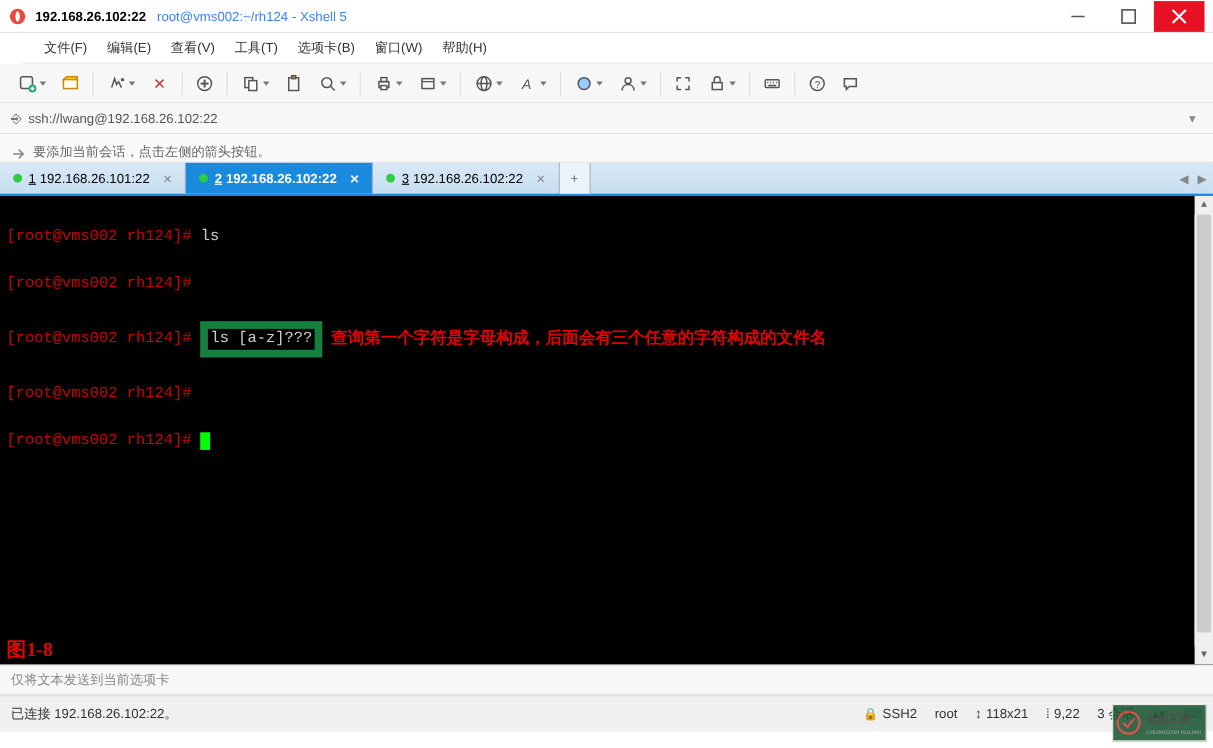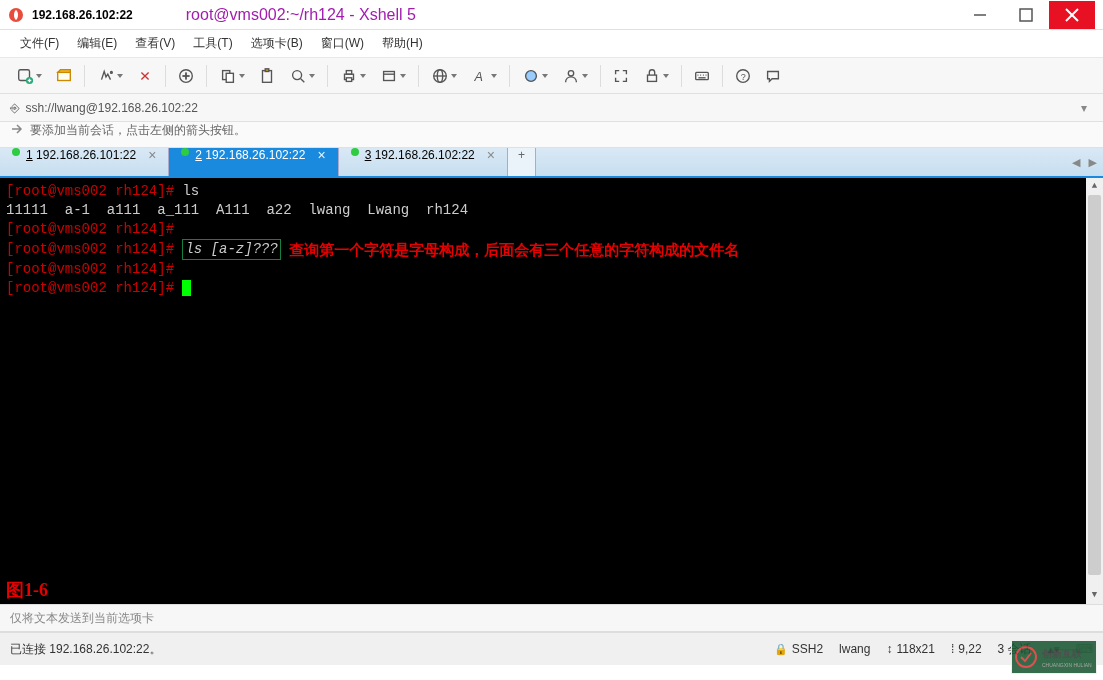--- a/index.html
+++ b/index.html
@@ -2,68 +2,68 @@
 <html><head>
 <meta charset="utf-8">
 <style>
 * { margin: 0; padding: 0; box-sizing: border-box; }
 body { width: 1103px; height: 680px; font-family: "Microsoft YaHei", Arial, sans-serif; background: #fff; position: relative; overflow: hidden; }
 
 
 .titlebar { height: 30px; background: #fff; display: flex; align-items: center; padding: 0 8px; border-bottom: 1px solid #e0e0e0; }
 .titlebar .app-icon { width: 16px; height: 16px; margin-right: 8px; }
 .titlebar .title-text { font-size: 12px; font-weight: bold; flex: 0 0 auto; margin-right: 10px;}
-.titlebar .title-sub { font-size: 16px; color: #a21caf; flex: 1 1 auto; margin-left: 43px; }
+.titlebar .title-sub { font-size: 12px; color: #3b82f6; flex: 1 1 auto; }
 .titlebar .win-btns { display: flex; }
 .titlebar .win-btn { width: 46px; height: 28px; display: flex; align-items: center; justify-content: center; color: #555; }
 .titlebar .win-btn.close { background: #e81123; color: #fff; }
 
 
-.menubar { height: 28px; background: #fff; display: flex; align-items: center; padding: 0 12px; border-bottom: 1px solid #e8e8e8; }
+.menubar { height: 28px; background: #fff; display: flex; align-items: center; padding: 0 12px; border-bottom: 1px solid #e8e8e8; margin-left: 20px; }
 .menubar .menu-item { font-size: 12px; color: #333; padding: 3px 8px; margin-right: 2px; cursor: default; }
 
 
 .toolbar { height: 36px; background: #f7f7f7; display: flex; align-items: center; padding: 0 10px; border-bottom: 1px solid #e0e0e0; gap: 2px; }
 .toolbar .tb-btn { width: 28px; height: 28px; display: flex; align-items: center; justify-content: center; color: #555; position: relative; }
 .toolbar .tb-btn.wide { width: 38px; }
 .toolbar .sep { width: 1px; height: 22px; background: #ddd; margin: 0 4px; }
 .caret-down { width: 0; height: 0; border-left: 3px solid transparent; border-right: 3px solid transparent; border-top: 4px solid #777; margin-left: 2px; }
 
 
 .addrbar { height: 28px; background: #f7f7f7; display: flex; align-items: center; padding: 0 10px; border-bottom: 1px solid #e0e0e0; font-size: 12px; color: #555; }
 .addrbar .ssh-icon { margin-right: 6px; font-size: 12px; }
 .addrbar .addr-text { flex: 1; }
 .addrbar .dd-btn { color: #888; padding: 0 6px; }
 
 
-.hintbar { height: 26px; background: #fafafa; display: flex; align-items: flex-start; padding: 0 10px; border-bottom: 1px solid #e0e0e0; font-size: 12px; color: #666; }
+.hintbar { height: 26px; background: #fafafa; display: flex; align-items: flex-end; padding: 0 10px; border-bottom: 1px solid #e0e0e0; font-size: 12px; color: #666; }
 .hintbar .arrow-icon { width: 14px; height: 14px; margin-right: 6px; display: inline-flex; align-items: center; justify-content: center; }
 
 
 .tabstrip { height: 30px; background: linear-gradient(180deg, #d9e8f5 0%, #c6dff0 100%); display: flex; align-items: stretch; border-bottom: 2px solid #1a8ade; position: relative; }
-.tab { display: flex; align-items: flex-start; padding: 0 12px; font-size: 12px; border-right: 1px solid #aac; cursor: default; gap: 6px; }
-.tab.active { background: #1a8ade; color: #fff; font-weight: normal; }
+.tab { display: flex; align-items: center; padding: 0 12px; font-size: 12px; border-right: 1px solid #aac; cursor: default; gap: 6px; }
+.tab.active { background: #1a8ade; color: #fff; font-weight: bold; }
 .tab.active .tab-close { color: rgba(255,255,255,0.9); }
 .tab .dot { width: 8px; height: 8px; border-radius: 50%; background: #2ecc40; }
 .tab .tab-label u { text-decoration: underline; }
 .tab .tab-close { margin-left: 6px; color: #888; font-size: 14px; line-height: 1; }
 .tab.add { width: 28px; justify-content: center; background: #eaf3fa; color: #666; }
 .tab-nav { position: absolute; right: 6px; top: 0; height: 100%; display: flex; align-items: center; gap: 8px; color: #888; font-size: 11px;}
 
 
 .terminal { height: 426px; background: #000; color: #ccc; font-family: "Courier New", monospace; font-size: 14px; line-height: 19px; padding: 4px 6px; position: relative; overflow: hidden; }
 .terminal .scrollbar { position: absolute; right: 0; top: 0; width: 17px; height: 100%; background: #f0f0f0; display: flex; flex-direction: column; }
 .terminal .sb-track { flex: 1; background: #f0f0f0; position: relative; }
 .terminal .sb-thumb { position: absolute; top: 0; left: 2px; right: 2px; height: 380px; background: #cdcdcd; border-radius: 2px; }
 .terminal .sb-btn { height: 17px; display: flex; align-items: center; justify-content: center; color: #666; font-size: 9px; }
 
-.term-line { white-space: pre; }
+.term-line { white-space: pre; margin-top: 24px; }
 .prompt { color: #cd0000; }
 .cursor { display: inline-block; width: 9px; height: 16px; background: #00ff00; vertical-align: text-bottom; }
-.highlight-box { display: inline-block; border: 1px solid #15803d; padding: 0 2px; font-style: italic; }
+.highlight-box { display: inline-block; border: 7px solid #15803d; padding: 0 2px; }
 .ann-red { color: #e60000; font-family: "Microsoft YaHei", sans-serif; font-size: 15px; font-weight: bold; display: inline-block; vertical-align: middle; }
 .fig-label { position: absolute; left: 6px; bottom: 4px; color: #e60000; font-family: "Microsoft YaHei"; font-weight: bold; font-size: 18px; }
 
 
 .inputbar { height: 28px; background: #f7f7f7; border-top: 1px solid #ddd; border-bottom: 1px solid #ddd; display: flex; align-items: center; padding: 0 10px; font-size: 12px; color: #888; }
 
 
 .statusbar { height: 24px; background: #f0f0f0; border-top: 1px solid #ddd; display: flex; align-items: center; padding: 16px 10px; font-size: 12px; color: #333; gap: 16px; }
 .statusbar .st-left { flex: 1; }
 .statusbar .st-item { display: flex; align-items: center; gap: 4px; }
@@ -294,47 +294,46 @@
   <div class="tab add">+</div>
   <div class="tab-nav">
     <span>◀</span>
     <span>▶</span>
   </div>
 </div>
 
 <div class="terminal">
   <div id="term-content">
       <div class="term-line"><span class="prompt">[root@vms002 rh124]# </span><span>ls</span></div>
-      <div class="term-line">11111  a-1  a111  a_111  A111  a22  lwang  Lwang  rh124</div>
       <div class="term-line"><span class="prompt">[root@vms002 rh124]# </span><span></span></div>
       <div class="term-line"><span class="prompt">[root@vms002 rh124]# </span><span class="highlight-box">ls [a-z]???</span><span class="ann-red">  查询第一个字符是字母构成，后面会有三个任意的字符构成的文件名</span></div>
       <div class="term-line"><span class="prompt">[root@vms002 rh124]# </span><span></span></div>
       <div class="term-line"><span class="prompt">[root@vms002 rh124]# </span><span class="cursor"></span></div>
     </div>
-  <div class="fig-label">图1-6</div>
+  <div class="fig-label">图1-8</div>
   <div class="scrollbar">
     <div class="sb-btn">▲</div>
     <div class="sb-track">
         <div class="sb-thumb"></div>
       </div>
     <div class="sb-btn">▼</div>
   </div>
 </div>
 
 <div class="inputbar">
   <span>仅将文本发送到当前选项卡</span>
 </div>
 
 <div class="statusbar">
   <span class="st-left">已连接 192.168.26.102:22。</span>
   <span class="st-item">
       <span class="lock">🔒</span>
       <span>SSH2</span>
     </span>
-  <span class="st-item">lwang</span>
+  <span class="st-item">root</span>
   <span class="st-item">↕ <span>118x21</span></span>
   <span class="st-item">⁞ <span>9,22</span></span>
   <span class="st-item">3 会话</span>
   <span class="st-item" style="color:#999">▴▾</span>
   <span class="st-item" style="color:#999">⌨</span>
 </div>
 
 <div class="watermark">
   <svg width="80" height="30" viewBox="0 0 80 30">
     <circle cx="14" cy="15" r="10" fill="none" stroke="#d33" stroke-width="2"></circle>

